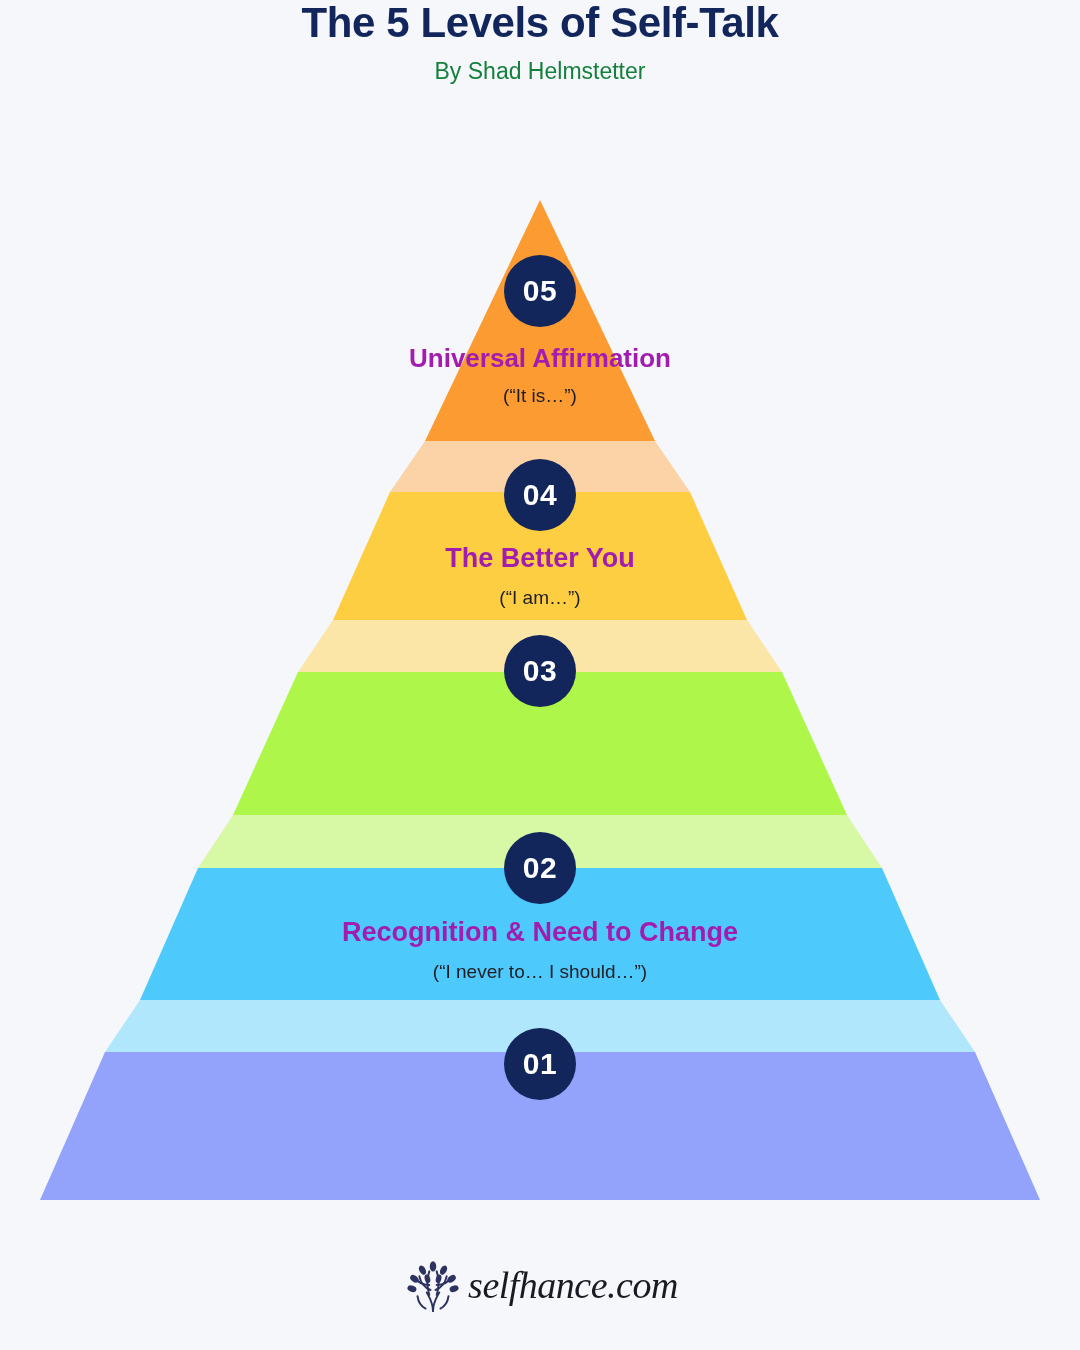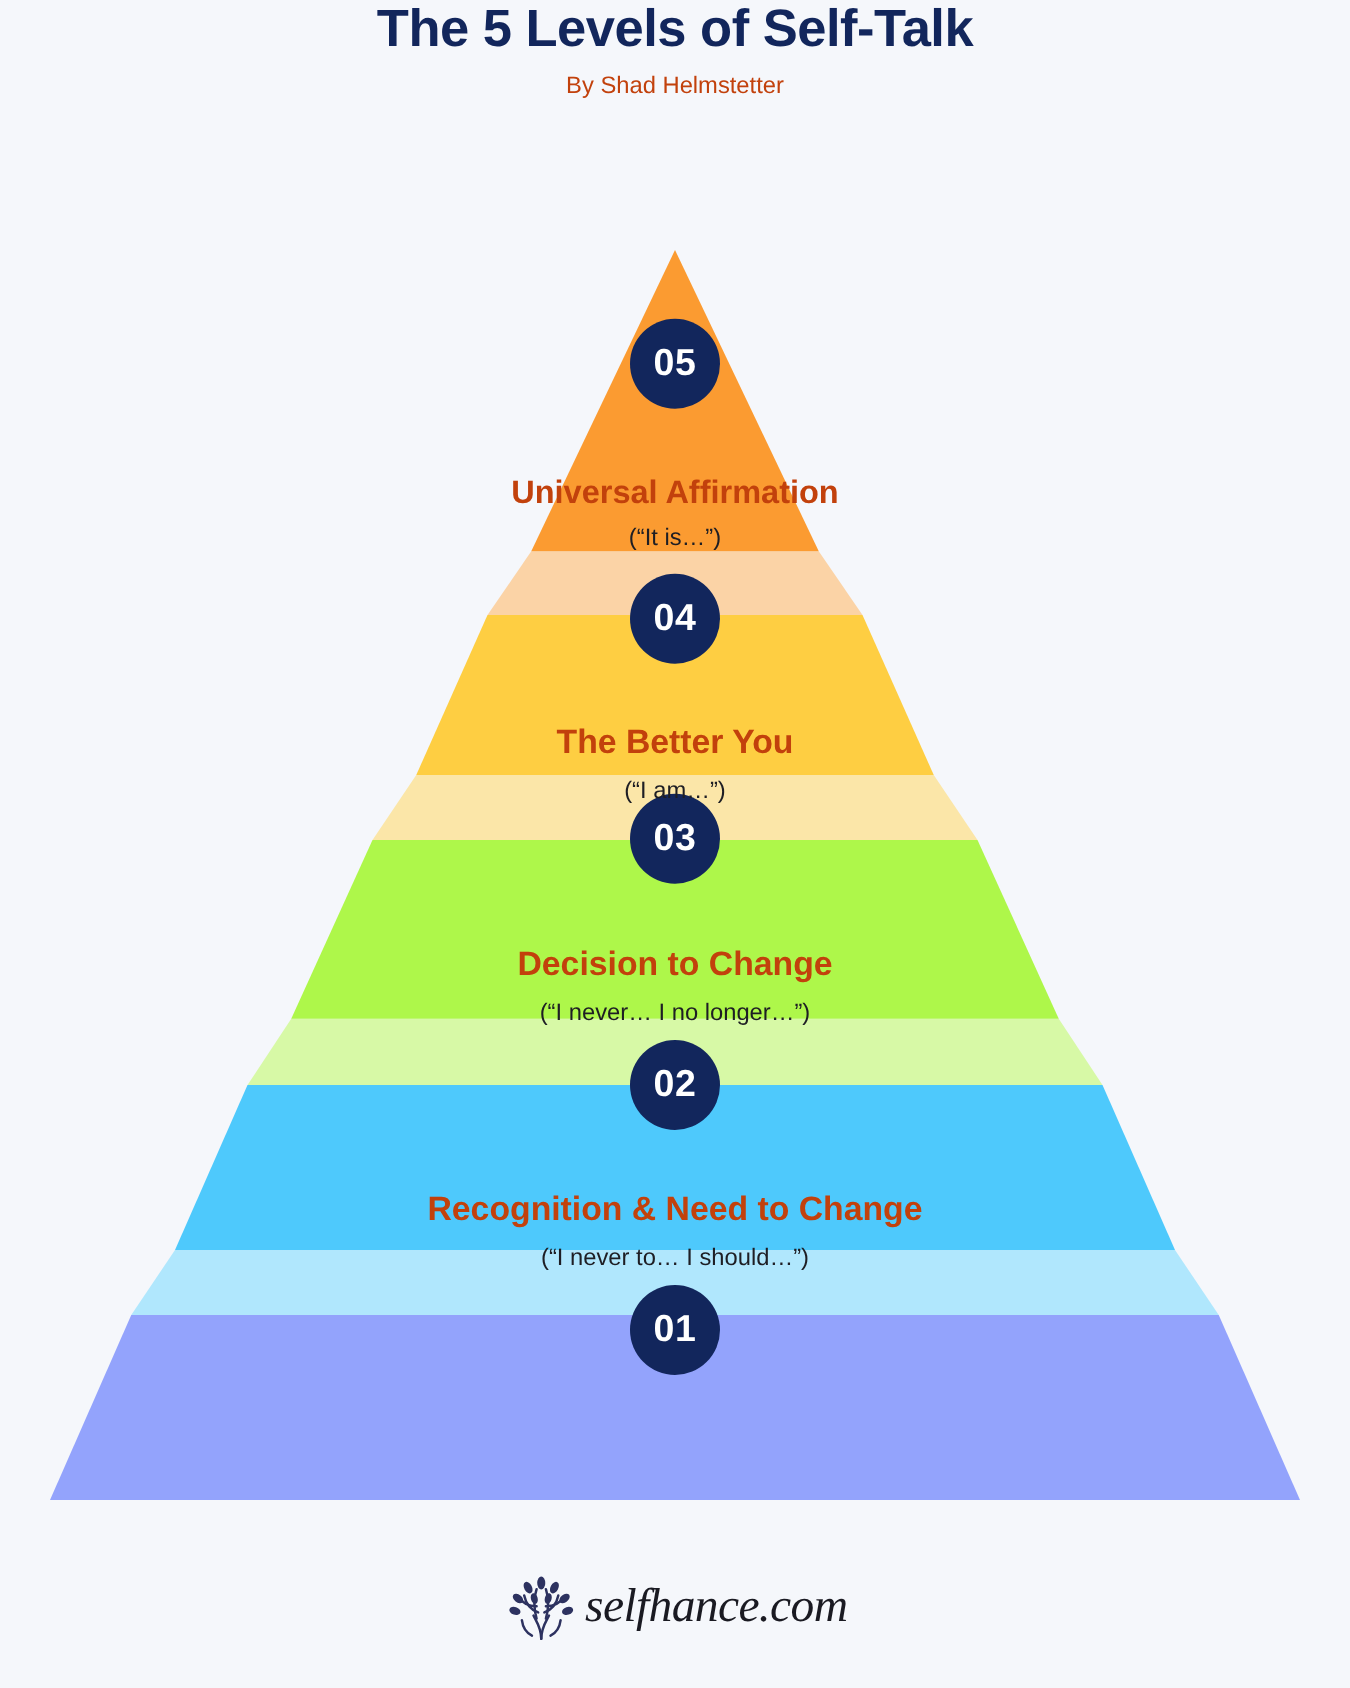--- a/index.html
+++ b/index.html
@@ -15,22 +15,22 @@
   .header { width:100%; text-align:center; }
   .title {
     font-size:42px;
     font-weight:bold;
     color:#12265c;
     letter-spacing:-0.4px;
     line-height:1.1;
   }
   .subtitle {
     margin-top:12px;
-    font-size:19px;
-    color:#c2410c;
+    font-size:23px;
+    color:#15803d;
     font-weight:normal;
   }
 
   
   .pyramid-wrap {
     position:absolute;
     left:0; top:180px;
     width:952px; height:1060px;
   }
   .pyramid-svg { display:block; width:1080px; height:1060px; }
@@ -52,24 +52,23 @@
   }
 
   
   .layer-text {
     position:absolute;
     transform:translateX(-50%);
     text-align:center;
     width:700px;
   }
   .layer-title {
-    color:#c2410c;
+    color:#a21caf;
     font-weight:bold;
     line-height:1.12;
-    margin-top:35px;
   }
   .layer-quote {
     color:#1e1e24;
     font-weight:normal;
     margin-top:14px;
   }
 
   .t5 .layer-title { font-size:26px; }
   .t5 .layer-quote { font-size:19px; margin-top:12px; }
   .t4 .layer-title { font-size:27px; }
@@ -133,24 +132,20 @@
   <div class="layer-text t5" style="left:540px; top:164px;">
     <div class="layer-title">Universal Affirmation</div>
     <div class="layer-quote">(“It is…”)</div>
   </div>
 
   <div class="layer-text t4" style="left:540px; top:363px;">
     <div class="layer-title">The Better You</div>
     <div class="layer-quote">(“I am…”)</div>
   </div>
 
-  <div class="layer-text t3" style="left:540px; top:541px;">
-    <div class="layer-title">Decision to Change</div>
-    <div class="layer-quote">(“I never… I no longer…”)</div>
-  </div>
 
   <div class="layer-text t2" style="left:540px; top:737px;">
     <div class="layer-title">Recognition &amp; Need to Change</div>
     <div class="layer-quote">(“I never to… I should…”)</div>
   </div>
 
 
 </div>
 
 <div class="footer">

